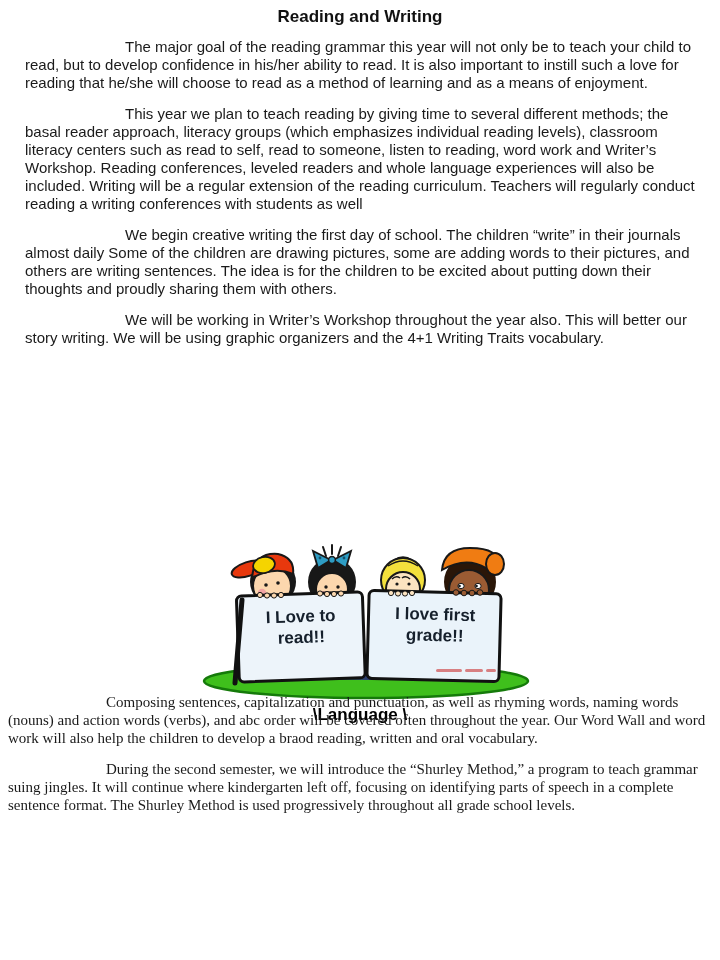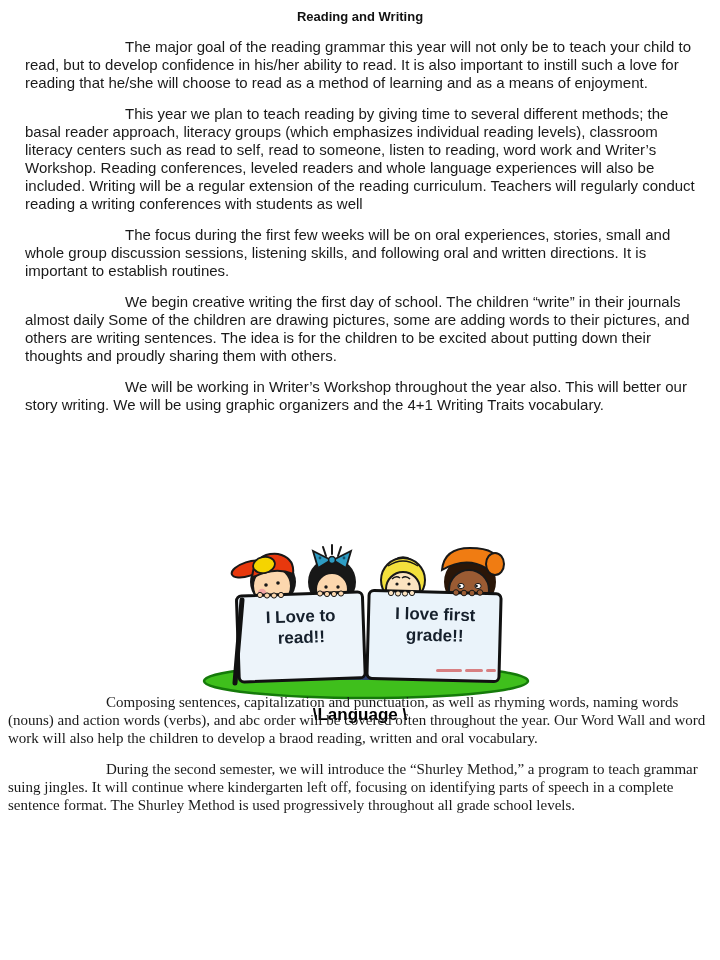--- a/index.html
+++ b/index.html
@@ -8,21 +8,21 @@
     width:720px; height:960px;
     background:#ffffff;
     font-family:"Liberation Sans", sans-serif;
     font-size:15px; line-height:18px;
     color:#1a1a1a;
     overflow:hidden;
   }
   .title {
     margin:8px 0 12px 0;
     text-align:center;
-    font-size:13px; font-weight:bold;
+    font-size:17px; font-weight:bold;
     color:#111;
   }
   .top-text { margin:0 25px; }
   .top-text p { margin:0 0 13px 0; text-indent:100px; }
 
   .clipart {
     position:absolute; left:198px; top:542px;
     width:340px; height:162px;
   }
   .clipart svg { position:absolute; left:0; top:0; }
@@ -49,21 +49,20 @@
 </head>
 <body>
 
 <div class="slide">
 
   <h1 class="title">Reading and Writing</h1>
 
   <div class="top-text">
     <p>The major goal of the reading grammar this year will not only be to teach your child to read, but to develop confidence in his/her ability to read.  It is also important to instill such a love for reading that he/she will choose to read as a method of learning and as a means of enjoyment.</p>
     <p>This year we plan to teach reading by giving time to several different methods; the basal reader approach, literacy groups (which emphasizes individual reading levels), classroom literacy centers such as read to self, read to someone, listen to reading, word work and Writer’s Workshop. Reading conferences, leveled readers and whole language experiences will also be included.  Writing will be a regular extension of the reading curriculum. Teachers will regularly conduct reading a writing conferences with students as well</p>
-    <p>The focus during the first few weeks will be on oral experiences, stories, small and whole group discussion sessions, listening skills, and following oral and written directions.  It is important to establish routines.</p>
     <p>We begin creative writing the first day of school. The children “write” in their journals almost daily  Some of the children are drawing pictures, some are adding words to their pictures, and others are writing sentences.  The idea is for the children to be excited about putting down their thoughts and proudly sharing them with others.</p>
     <p>We will be working in Writer’s Workshop throughout the year also.  This will better our story writing. We will be using graphic organizers and the 4+1 Writing Traits vocabulary.</p>
   </div>
 
   <div class="clipart">
     <svg width="340" height="162" viewBox="0 0 340 162">
 
       <ellipse cx="168" cy="139" rx="162" ry="17" fill="#3fbf1c" stroke="#157a0a" stroke-width="2.5"></ellipse>
 
       <ellipse cx="172" cy="131" rx="118" ry="7" fill="#2c3e70"></ellipse>

